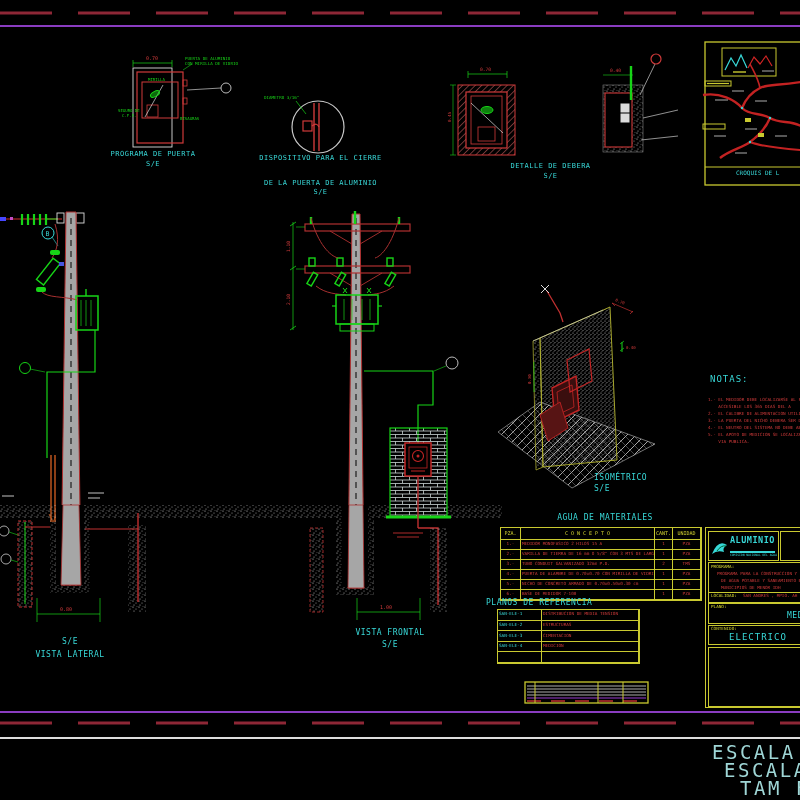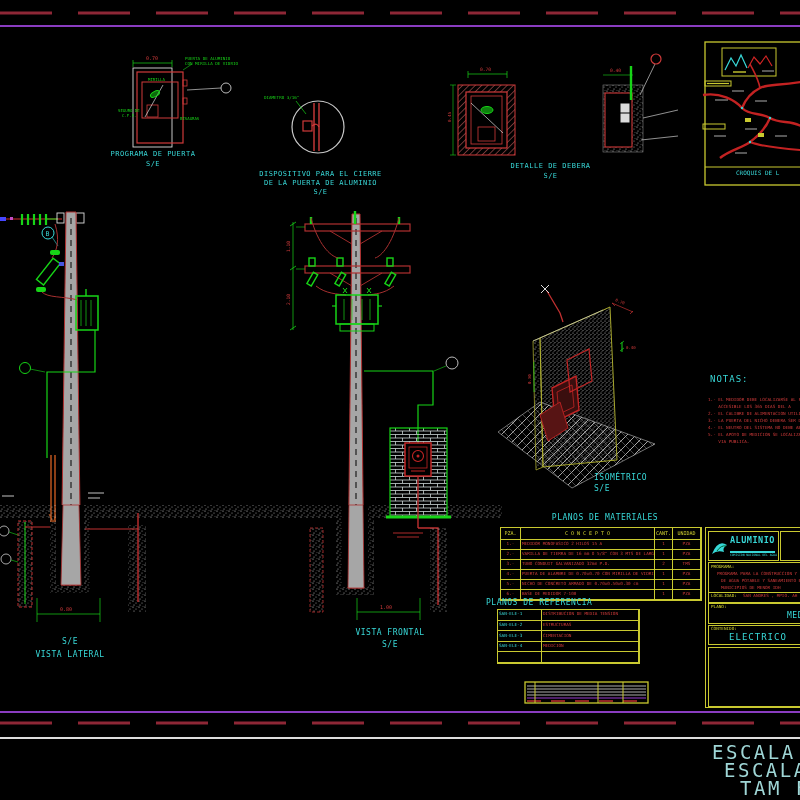--- a/index.html
+++ b/index.html
@@ -354,21 +354,21 @@
   <text x="290" y="305" font-size="4.6" fill="#cf3a3a" transform="rotate(-90 290 305)">2.10</text>
   <text x="615" y="301" font-size="4" fill="#cf3a3a" transform="rotate(23 615 301)">0.70</text>
   <text x="626" y="349" font-size="4" fill="#cf3a3a">0.40</text>
   <text x="531" y="384" font-size="4" fill="#cf3a3a" transform="rotate(-90 531 384)">0.30</text>
 </g>
 </svg>
 
 <div class="t cy s7 ctr" style="left:103px;top:150px;width:100px">PROGRAMA DE PUERTA</div>
 <div class="t cy s7 ctr" style="left:103px;top:160px;width:100px">S/E</div>
 
-<div class="t cy s7 ctr" style="left:248px;top:170px;width:145px">DISPOSITIVO PARA EL CIERRE</div>
+<div class="t cy s7 ctr" style="left:248px;top:154px;width:145px">DISPOSITIVO PARA EL CIERRE</div>
 <div class="t cy s7 ctr" style="left:248px;top:179px;width:145px">DE LA PUERTA DE ALUMINIO</div>
 <div class="t cy s7 ctr" style="left:248px;top:188px;width:145px">S/E</div>
 
 <div class="t cy s7 ctr" style="left:498px;top:162px;width:105px">DETALLE DE DEBERA</div>
 <div class="t cy s7 ctr" style="left:498px;top:172px;width:105px">S/E</div>
 
 <div class="t cy s8 ctr" style="left:20px;top:650px;width:100px">VISTA LATERAL</div>
 <div class="t cy s8 ctr" style="left:20px;top:637px;width:100px">S/E</div>
 
 <div class="t cy s8 ctr" style="left:340px;top:628px;width:100px">VISTA FRONTAL</div>
@@ -381,21 +381,21 @@
 
 <div class="t cy s9" style="left:710px;top:374px">NOTAS:</div>
 <div class="t rd s4" style="left:708px;top:398px;width:92px">1.- EL MEDIDOR DEBE LOCALIZARSE AL FRENTE</div>
 <div class="t rd s4" style="left:708px;top:405px;width:92px">    ACCESIBLE LOS 365 DIAS DEL A</div>
 <div class="t rd s4" style="left:708px;top:412px;width:92px">2.- EL CALIBRE DE ALIMENTACION UTILIZADO</div>
 <div class="t rd s4" style="left:708px;top:419px;width:92px">3.- LA PUERTA DEL NICHO DEBERA SER DE AL</div>
 <div class="t rd s4" style="left:708px;top:426px;width:92px">4.- EL NEUTRO DEL SISTEMA NO DEBE ABR</div>
 <div class="t rd s4" style="left:708px;top:433px;width:92px">5.- EL APOYO DE MEDICION SE LOCALIZARA</div>
 <div class="t rd s4" style="left:708px;top:440px;width:92px">    VIA PUBLICA.</div>
 
-<div class="t cy s8 ctr" style="left:520px;top:513px;width:170px">PLANOS DE MATERIALES</div>
+<div class="t cy s8 ctr" style="left:520px;top:513px;width:170px">AGUA DE MATERIALES</div>
 <div class="grid" style="left:500px;top:527px;grid-template-columns:20px 134px 18px 28px;">
   <div class="t yl s5 hc" style="position:static;height:11px">PZA.</div>
   <div class="t yl s5 hc" style="position:static;height:11px">C O N C E P T O</div>
   <div class="t yl s5 hc" style="position:static;height:11px">CANT.</div>
   <div class="t yl s5 hc" style="position:static;height:11px">UNIDAD</div>
 
   <div class="t rd s4 hc" style="position:static;height:9px">1.-</div>
   <div class="t rd s4" style="position:static;height:9px">MEDIDOR MONOFASICO 2 HILOS 15 A</div>
   <div class="t rd s4 hc" style="position:static;height:9px">1</div>
   <div class="t rd s4 hc" style="position:static;height:9px">PZA</div>

